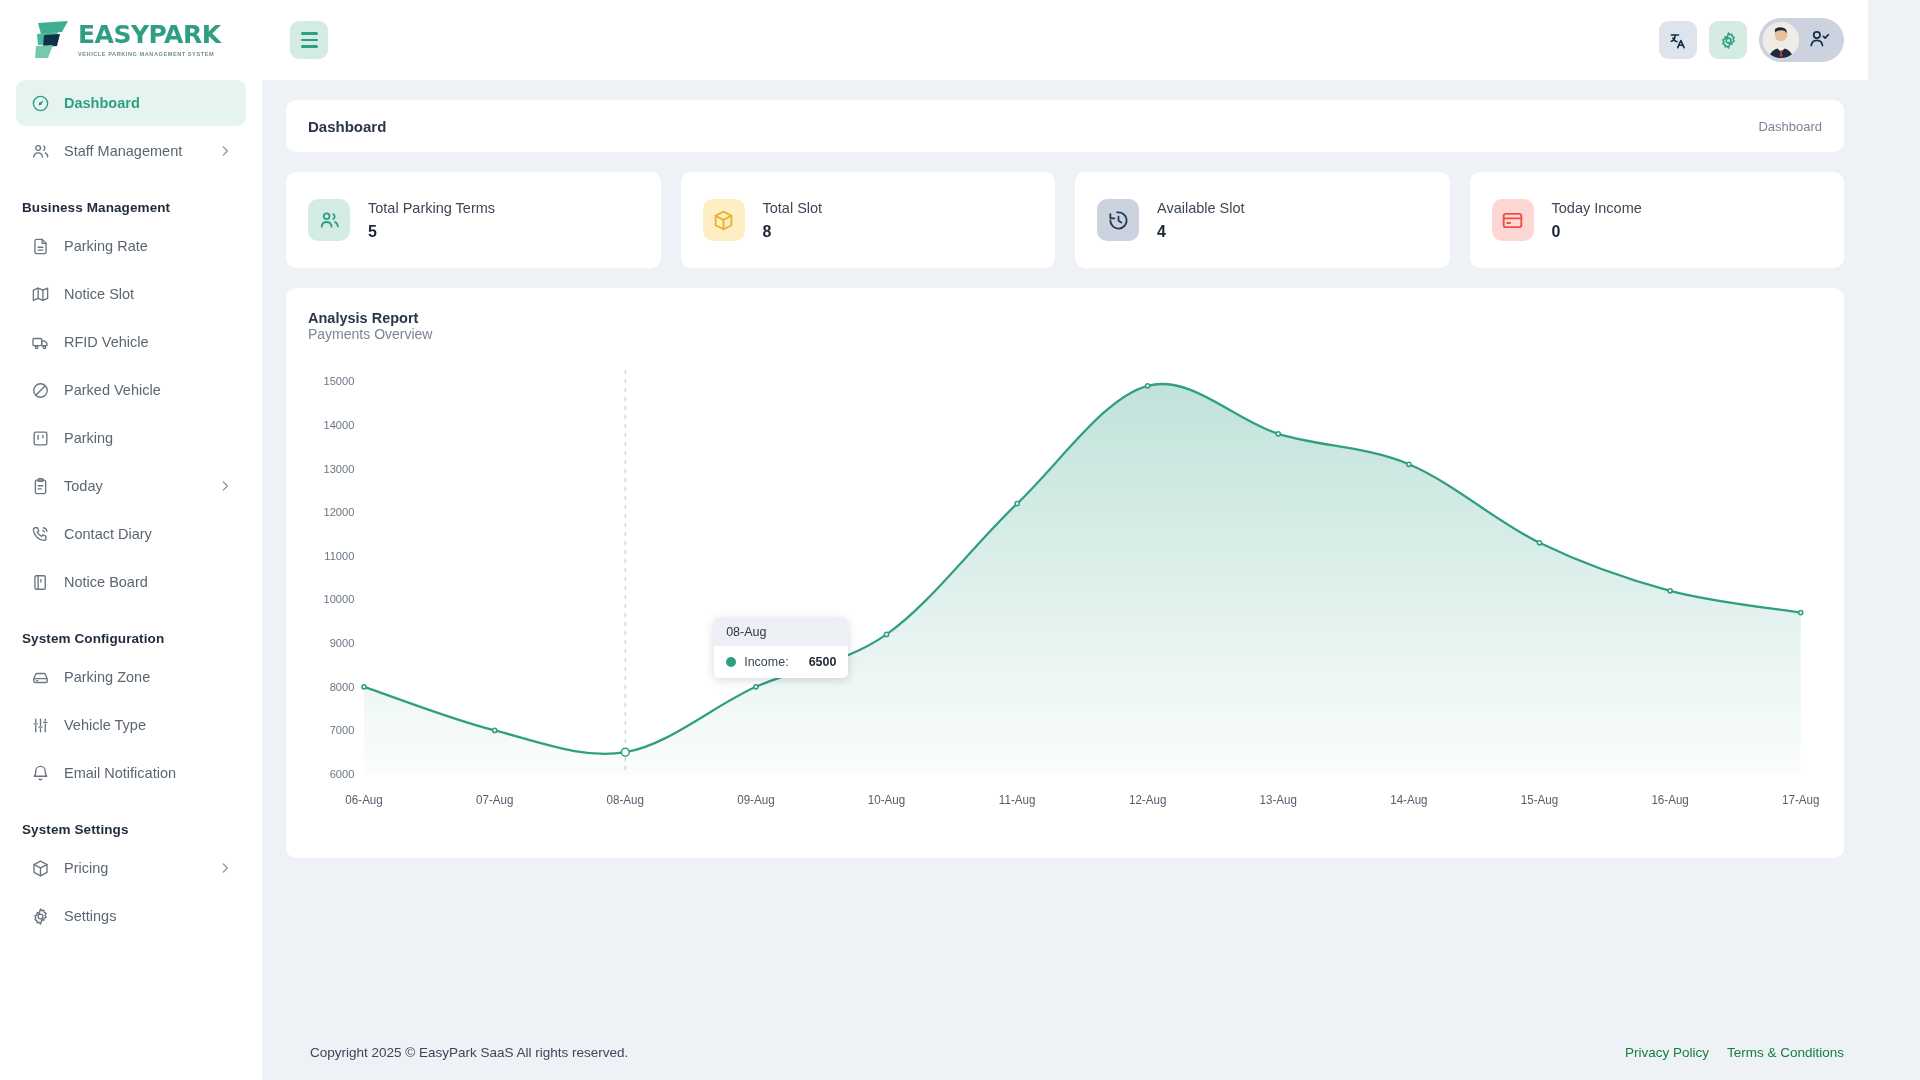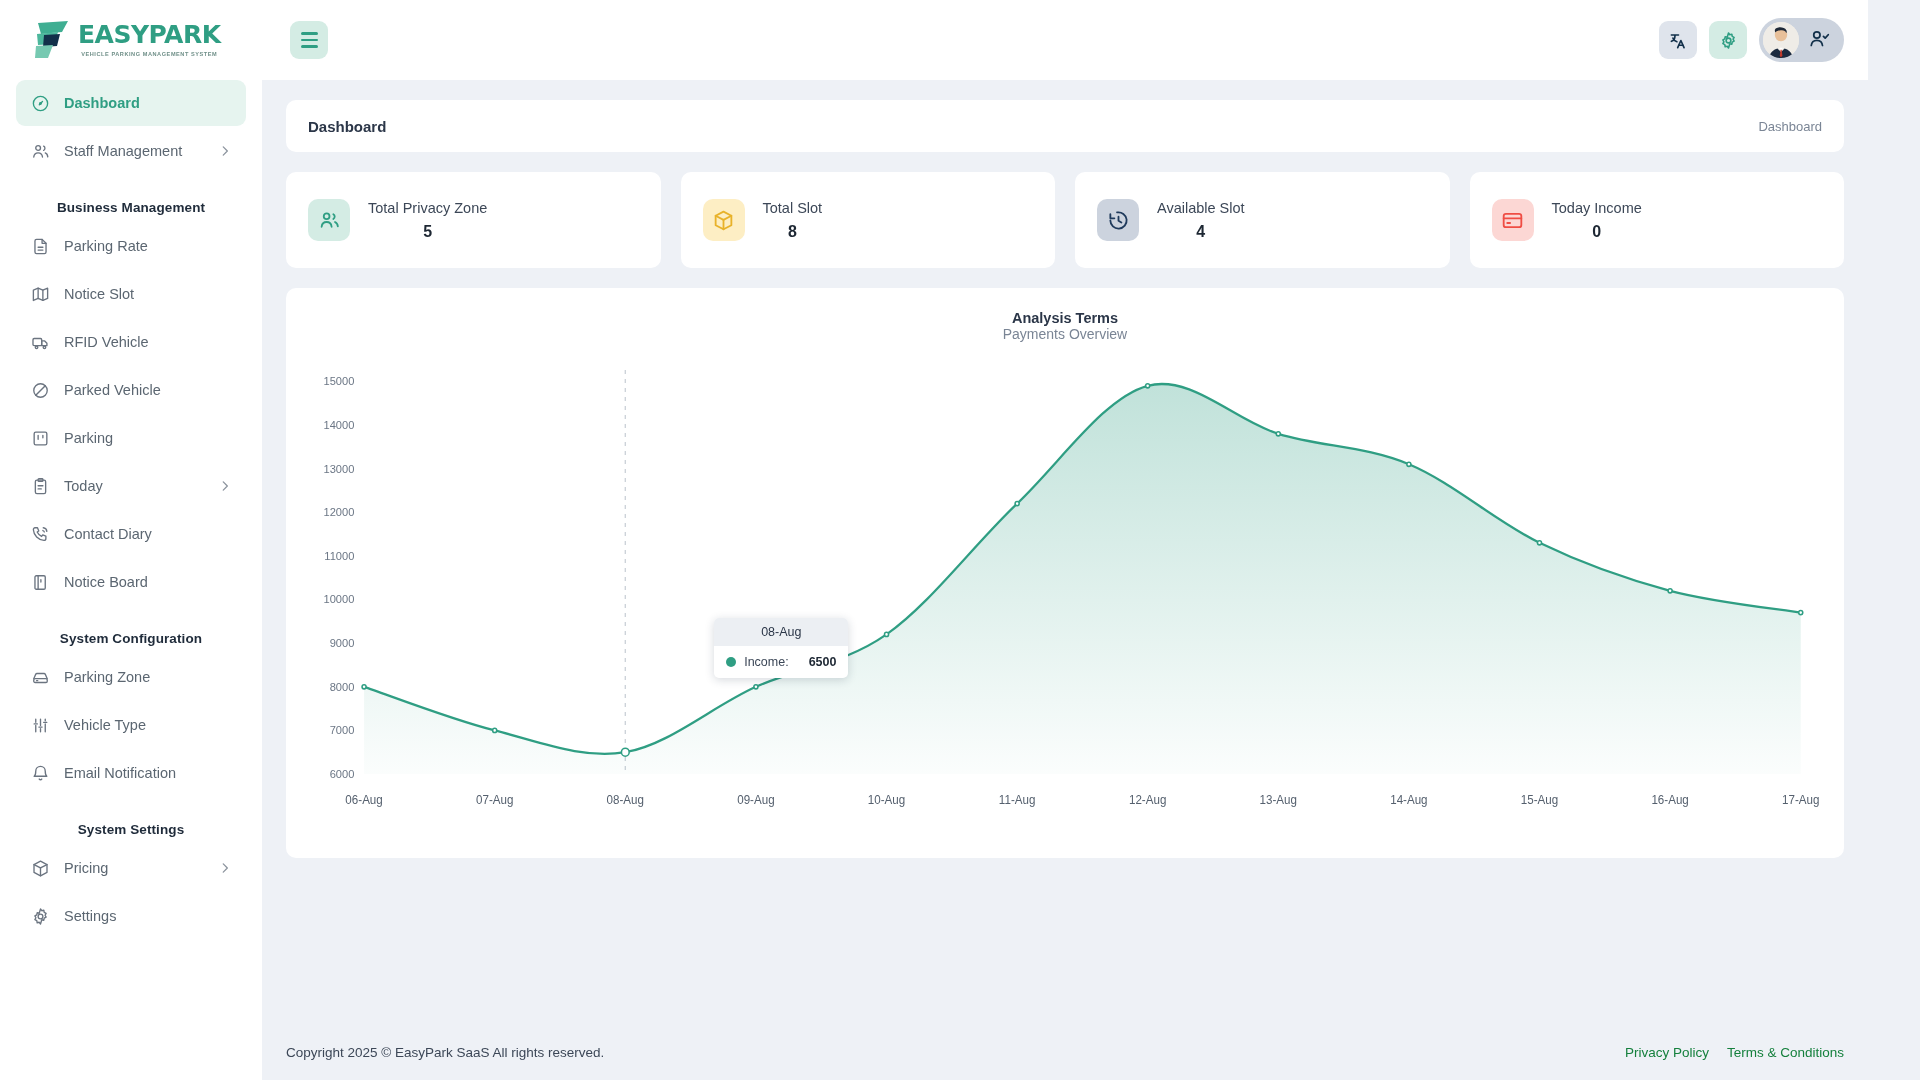--- a/index.html
+++ b/index.html
@@ -2,21 +2,21 @@
 <html><head>
 <meta charset="utf-8">
 <style>
   * { box-sizing: border-box; margin: 0; padding: 0; }
   html, body {
     width: 1920px; height: 1080px;
     font-family: "Liberation Sans", sans-serif;
     background: #eef1f6;
     overflow: hidden;
   }
-  .app { position: relative; width: 1868px; height: 1080px; display: flex; text-align: center; }
+  .app { position: relative; width: 1868px; height: 1080px; display: flex; }
 
   
   .sidebar {
     width: 262px; height: 1080px; background: #ffffff;
     flex: 0 0 262px; padding-top: 0; position: relative; z-index: 5;
   }
   .logo-wrap { height: 80px; display: flex; align-items: center; padding-left: 28px; }
   .logo { display: flex; align-items: flex-start; gap: 4px; }
   .logo-mark { width: 46px; height: 46px; position: relative; flex: 0 0 46px; }
   .logo-text { display: flex; flex-direction: column; padding-top: 5px; }
@@ -115,21 +115,21 @@
     min-width: 100px; font-size: 12.5px; z-index: 20;
   }
   .tt-head { background: #eceff3; padding: 7px 12px; color: #2b3648; font-size: 12.5px; }
   .tt-body { padding: 9px 12px; display: flex; align-items: center; gap: 8px; white-space: nowrap; }
   .tt-dot { width: 10px; height: 10px; border-radius: 50%; background: #2f9e83; flex: 0 0 10px; }
   .tt-label { color: #3c4757; }
   .tt-val { font-weight: 700; color: #1d2733; margin-left: 12px; }
 
   .footer {
     height: 56px; display: flex; align-items: center;
-    padding: 0 24px; font-size: 13.5px; color: #3c4757; flex: 0 0 56px;
+    padding: 0 24px; font-size: 13.5px; color: #3c4757; flex: 0 0 56px; margin-left: 24px;
   }
   .footer-links { margin-left: auto; display: flex; gap: 18px; }
   .footer-links a { color: #15803d; text-decoration: none; cursor: pointer; }
 </style>
 </head>
 <body>
 
 <div class="app">
 
   <aside class="sidebar">
@@ -373,21 +373,21 @@
           <div class="card">
             <div class="card-ico" style="background:#d4ece4">
        <svg width="23" height="23" viewBox="0 0 24 24" fill="none" stroke="#2f9e83" stroke-width="1.9" stroke-linecap="round" stroke-linejoin="round">
                 <circle cx="9" cy="7.5" r="3"></circle>
                 <path d="M3.8 18.5c.3-3.2 2.6-4.9 5.2-4.9s4.9 1.7 5.2 4.9"></path>
                 <path d="M16 5.4a2.9 2.9 0 010 5"></path>
                 <path d="M17.8 13.6c1.8.7 2.7 2.4 2.9 4.6"></path>
               </svg>
      </div>
      <div>
-       <div class="card-label">Total Privacy Zone</div>
+       <div class="card-label">Total Parking Terms</div>
        <div class="card-value">5</div>
      </div>
           </div>
           <div class="card">
             <div class="card-ico" style="background:#fdeec4">
        <svg width="23" height="23" viewBox="0 0 24 24" fill="none" stroke="#e8b22a" stroke-width="1.9" stroke-linecap="round" stroke-linejoin="round">
                 <path d="M12 2.8l8.2 4.2v9.9L12 21.2 3.8 16.9V7z"></path>
                 <path d="M3.8 7l8.2 4.3L20.2 7"></path>
                 <path d="M12 11.3v9.9"></path>
               </svg>
@@ -419,21 +419,21 @@
               </svg>
      </div>
      <div>
        <div class="card-label">Today Income</div>
        <div class="card-value">0</div>
      </div>
           </div>
         </div>
 
       <div class="chart-card">
-        <div class="chart-title">Analysis Terms</div>
+        <div class="chart-title">Analysis Report</div>
         <div class="chart-sub">Payments Overview</div>
         <div class="plot" id="plot-root">
             <svg viewBox="0 0 1566 470" preserveAspectRatio="none">
     <defs>
                 <linearGradient id="ag" x1="0" y1="0" x2="0" y2="1">
       <stop offset="0%" stop-color="#2f9e83" stop-opacity="0.30"></stop>
       <stop offset="100%" stop-color="#2f9e83" stop-opacity="0.02"></stop>
     </linearGradient>
               </defs>
               <text class="ytick" x="48" y="428.0" text-anchor="end">6000</text>

